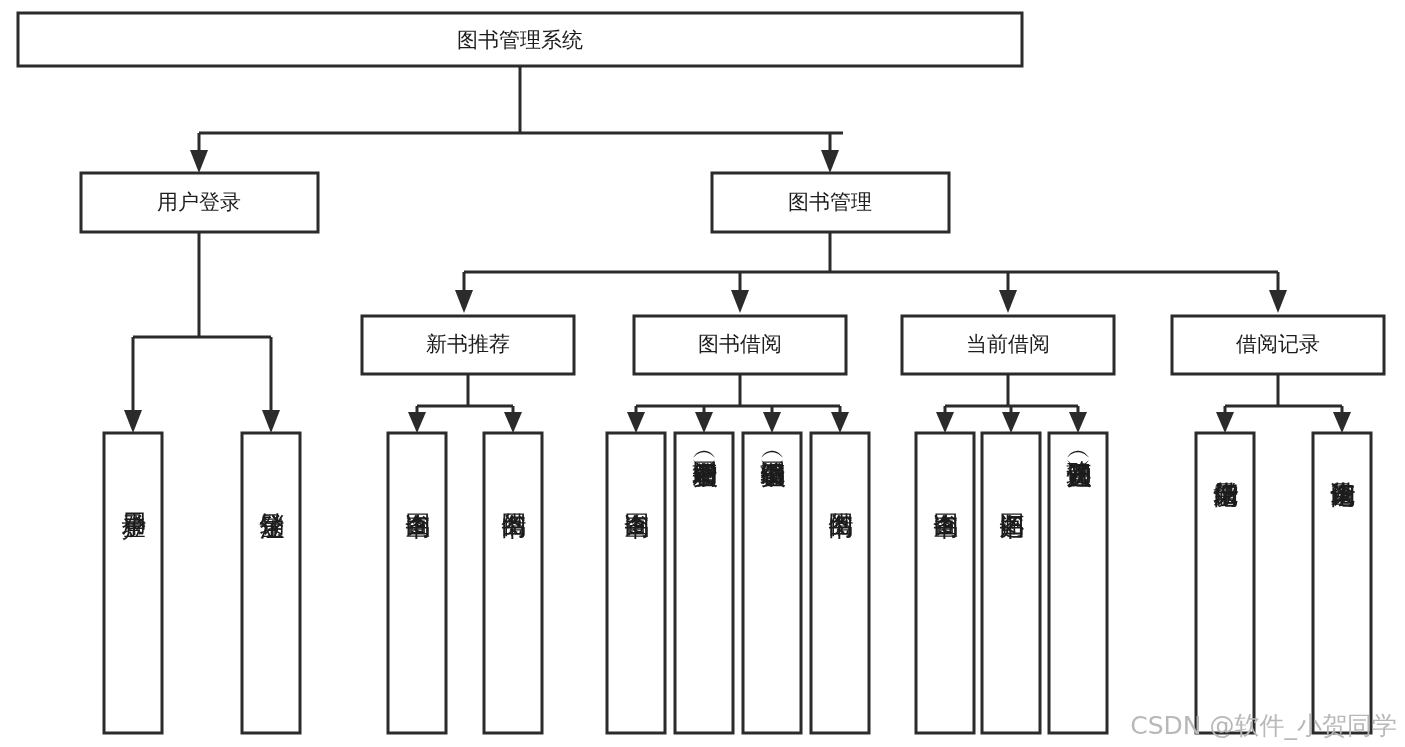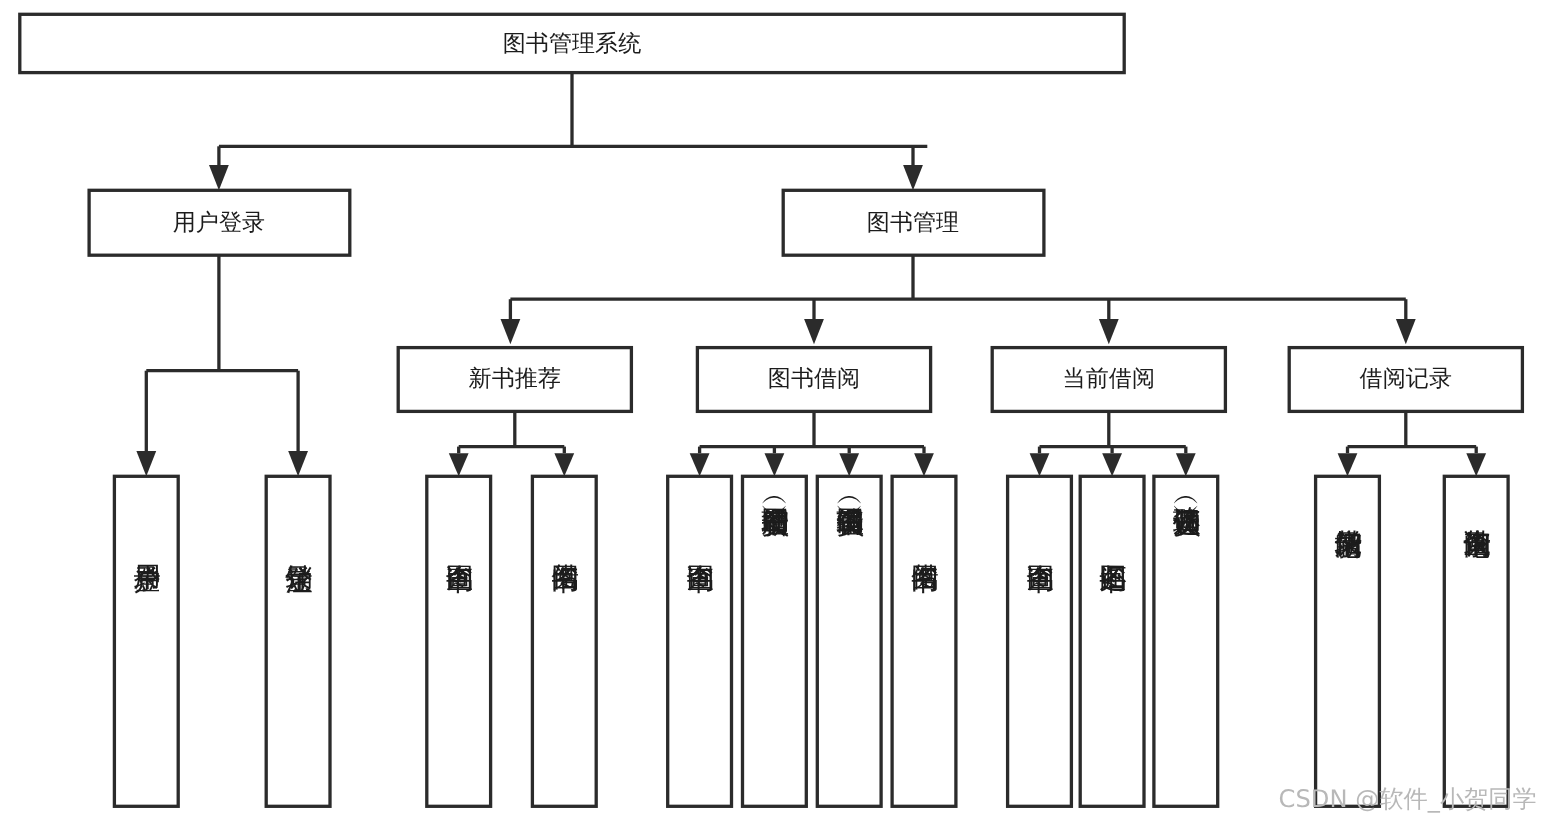--- a/index.html
+++ b/index.html
@@ -65,21 +65,21 @@
     pointer-events: none;
   }
   .vlabel-wrap .node-label-v {
     white-space: nowrap;
   }
   .watermark {
     position: absolute;
     right: 8px;
     bottom: 5px;
     font-family: "DejaVu Sans", "Liberation Sans", sans-serif;
-    font-size: 22px;
+    font-size: 25px;
     color: #b8b8b8;
     white-space: nowrap;
     user-select: none;
   }
 </style>
 </head>
 <body>
 
 <div id="diagram-root">
 

